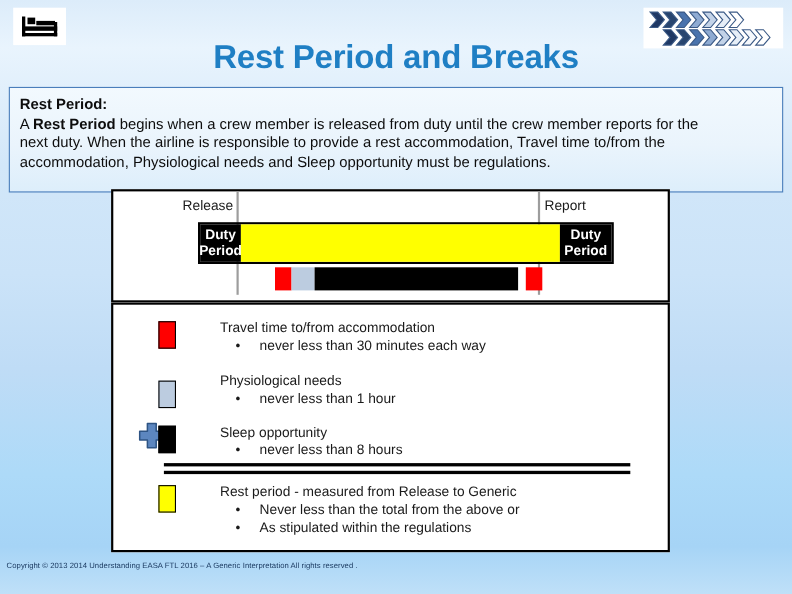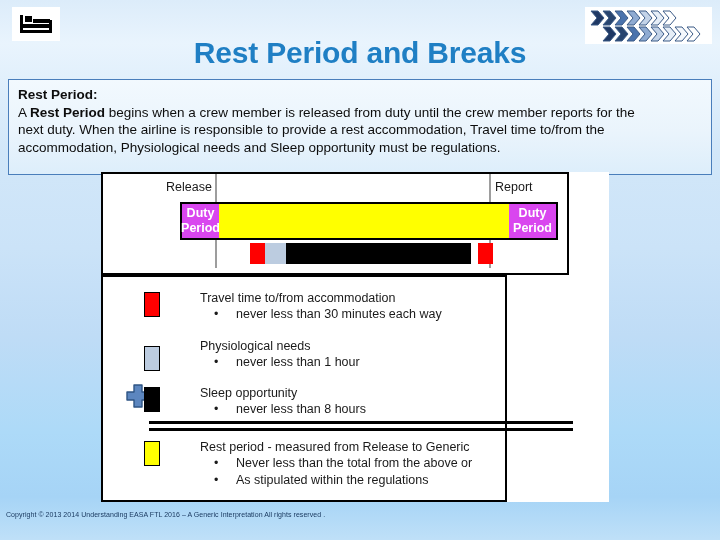--- a/index.html
+++ b/index.html
@@ -101,21 +101,21 @@
     width: 508px;
     height: 330px;
     background: #ffffff;
   }
 
   
   #timeline-panel {
     position: absolute;
     left: 0;
     top: 0;
-    width: 468px;
+    width: 508px;
     height: 103px;
     box-sizing: border-box;
     border: 2px solid #000000;
     background: #ffffff;
   }
   .guide-line {
     position: absolute;
     top: 0;
     width: 2px;
     height: 94px;
@@ -138,21 +138,21 @@
     position: absolute;
     left: 77px;
     top: 28px;
     width: 378px;
     height: 38px;
     box-sizing: border-box;
     border: 2px solid #000000;
     display: flex;
   }
   .duty-block {
-    background: #d946ef;
+    background: #000000;
     color: #ffffff;
     font-size: 12.5px;
     font-weight: bold;
     line-height: 15px;
     display: flex;
     flex-direction: column;
     align-items: center;
     justify-content: center;
     box-sizing: border-box;
   }
@@ -178,21 +178,21 @@
   #seg-travel-out { left: 0px;   width: 15px; background: #ff0000; }
   #seg-physio     { left: 15px;  width: 21px; background: #bccce0; }
   #seg-sleep      { left: 36px;  width: 185px; background: #000000; }
   #seg-travel-in  { left: 228px; width: 15px; background: #ff0000; }
 
   
   #legend-panel {
     position: absolute;
     left: 0;
     top: 103px;
-    width: 406px;
+    width: 508px;
     height: 227px;
     box-sizing: border-box;
     border: 2px solid #000000;
     border-top: 2px solid #000000;
     background: #ffffff;
     text-decoration: underline;
   }
 
   .legend-row {
     position: absolute;

